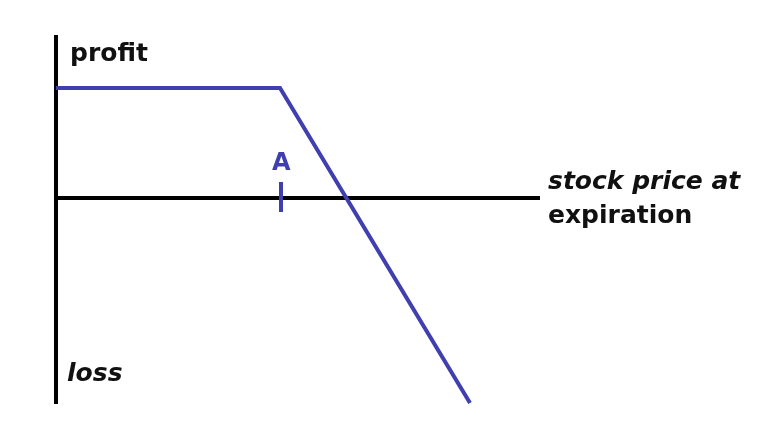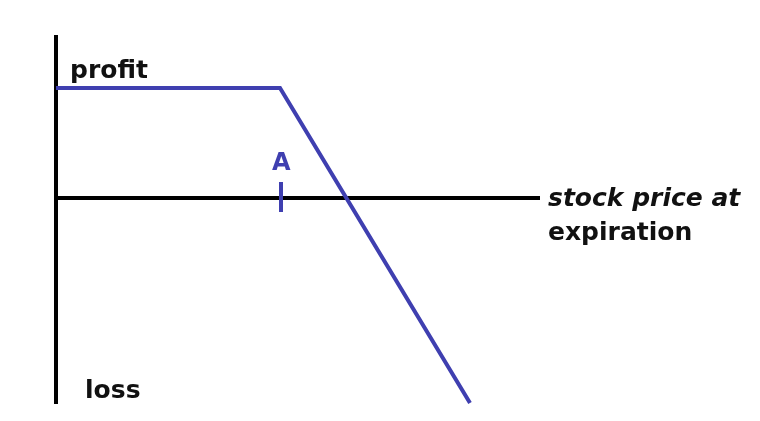--- a/index.html
+++ b/index.html
@@ -1,27 +1,27 @@
 <!DOCTYPE html>
 <html><head>
 <meta charset="utf-8">
 <style>
   html, body { margin: 0; padding: 0; background: #ffffff; }
   body { width: 760px; height: 421px; position: relative; overflow: hidden; font-family: "DejaVu Sans", sans-serif; }
   svg { position: absolute; left: 0; top: 0; }
-  .lbl { position: absolute; font-weight: bold; color: #111111; font-size: 25px; line-height: 30px; margin-top: 17px; }
+  .lbl { position: absolute; font-weight: bold; color: #111111; font-size: 25px; line-height: 30px; }
   .lblA { position: absolute; font-weight: bold; font-size: 24px; line-height: 26px; }
 </style>
 </head>
 <body>
 
 <svg width="760" height="421">
   <line x1="56" y1="35" x2="56" y2="404" stroke="#000" stroke-width="4"></line>
   <line x1="56" y1="198" x2="540" y2="198" stroke="#000" stroke-width="4"></line>
   <polyline points="56,88 280,88 470,403" fill="none" stroke="#3f3fb0" stroke-width="4"></polyline>
   <line x1="281" y1="182" x2="281" y2="212" stroke="#3f3fb0" stroke-width="4"></line>
 </svg>
 
 <div class="lbl" style="left:70px; top:38px;">profit</div>
-<div class="lbl" style="left:85px; top:358px;">loss</div>
+<div class="lbl" style="left:67px; top:358px;font-style:italic;">loss</div>
 <div class="lbl" style="left:548px; top:166px;font-style:italic;">stock price at</div>
 <div class="lbl" style="left:548px; top:200px;">expiration</div>
 <div class="lblA" style="left:272px; top:149px; color:#3f3fb0;">A</div>
 
 </body></html>

